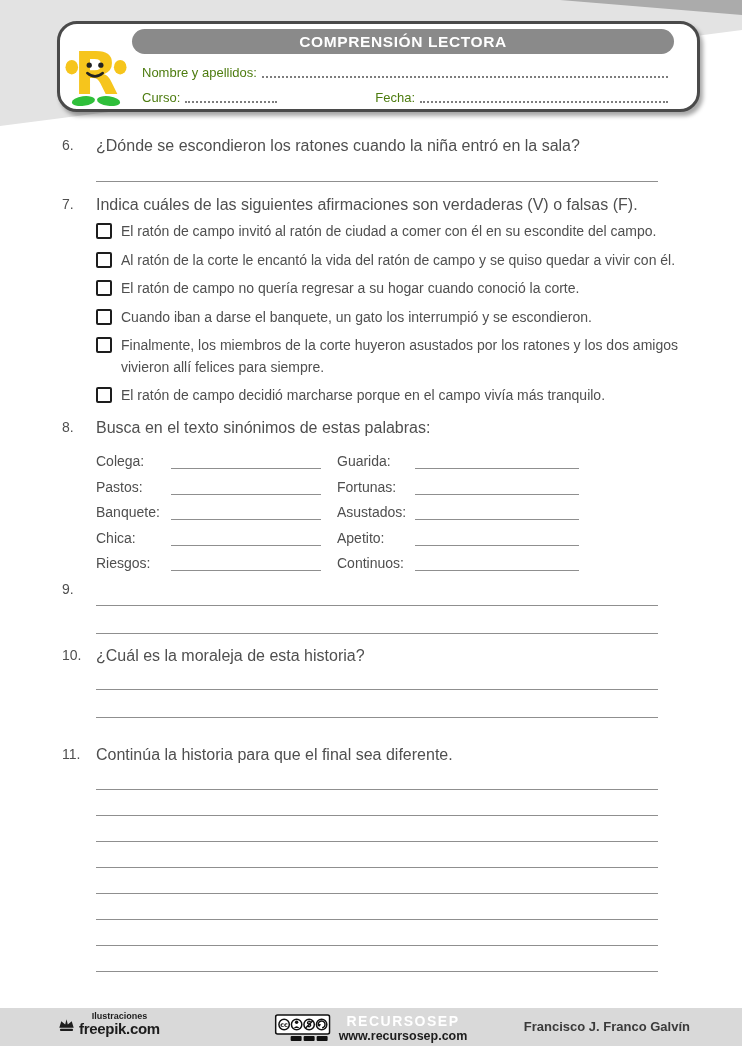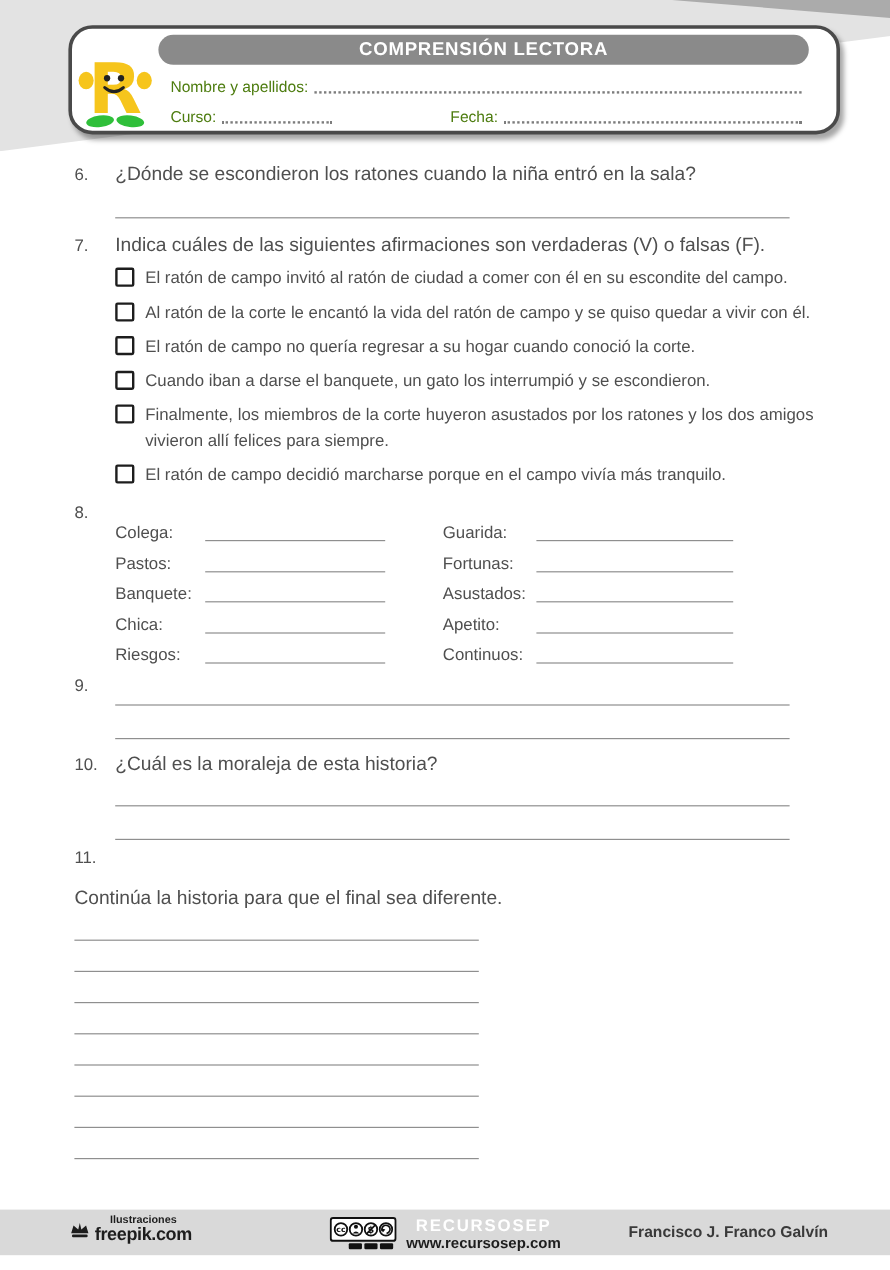--- a/index.html
+++ b/index.html
@@ -47,29 +47,29 @@
   .q7{margin-top:14px;}
   .stmt{display:flex;margin-top:7px;}
   .stmt-box{flex:0 0 16px;width:16px;height:16px;border:2px solid var(--ink);border-radius:2px;
     background:#fff;margin-top:2px;}
   .stmt-text{flex:1;margin-left:9px;font-size:14px;line-height:21.5px;text-align:justify;}
   .q8{margin-top:12px;}
   .syn-rows{margin-top:7px;}
   .syn-row{display:flex;align-items:flex-end;height:25.5px;font-size:14px;}
   .syn-label-l{width:75px;}
   .syn-line-l{width:150px;border-bottom:1.5px solid var(--line);height:14px;}
-  .syn-label-r{width:78px;margin-left:48px;}
+  .syn-label-r{width:78px;margin-left:16px;}
   .syn-line-r{width:164px;border-bottom:1.5px solid var(--line);height:14px;}
   .q9{margin-top:10px;}
   .q9 .answer-line:first-of-type{margin-top:24px;}
   .q9 .answer-line + .answer-line{margin-top:27px;}
   .q10{margin-top:13px;}
   .q10 .answer-line:first-of-type{margin-top:24px;}
   .q10 .answer-line + .answer-line{margin-top:27px;}
-  .q11{margin-top:6px;flex-direction:column;}
+  .q11{margin-top:28px;}
   .q11 .answer-line{margin-top:25px;}
 
   
   footer{position:absolute;left:0;top:1008px;width:742px;height:38px;background:var(--footer-bg);z-index:2;}
   .f-left{position:absolute;left:58px;top:4px;display:flex;align-items:center;gap:4px;color:var(--ink);}
   .f-left-text{display:flex;flex-direction:column;align-items:center;line-height:1;}
   .f-ill{font-size:9px;font-weight:bold;}
   .f-freepik{font-size:15px;font-weight:bold;letter-spacing:-0.3px;text-align:center;}
   .f-center{position:absolute;left:50%;top:5px;transform:translateX(-50%);display:flex;align-items:center;gap:8px;}
   .f-brand-col{display:flex;flex-direction:column;line-height:1.15;}
@@ -152,20 +152,21 @@
         <div class="stmt">
           <div class="stmt-box"></div>
           <p class="stmt-text">El ratón de campo decidió marcharse porque en el campo vivía más tranquilo.</p>
         </div>
       </div>
     </div>
 
     <div class="question q8">
       <div class="qnum">8.</div>
       <div class="qbody">
+        <p class="qtext">Busca en el texto sinónimos de estas palabras:</p>
         <div class="syn-rows">
           <div class="syn-row">
             <span class="syn-label-l">Colega:</span>
             <span class="syn-line-l"></span>
             <span class="syn-label-r">Guarida:</span>
             <span class="syn-line-r"></span>
           </div>
           <div class="syn-row">
             <span class="syn-label-l">Pastos:</span>
             <span class="syn-line-l"></span>

